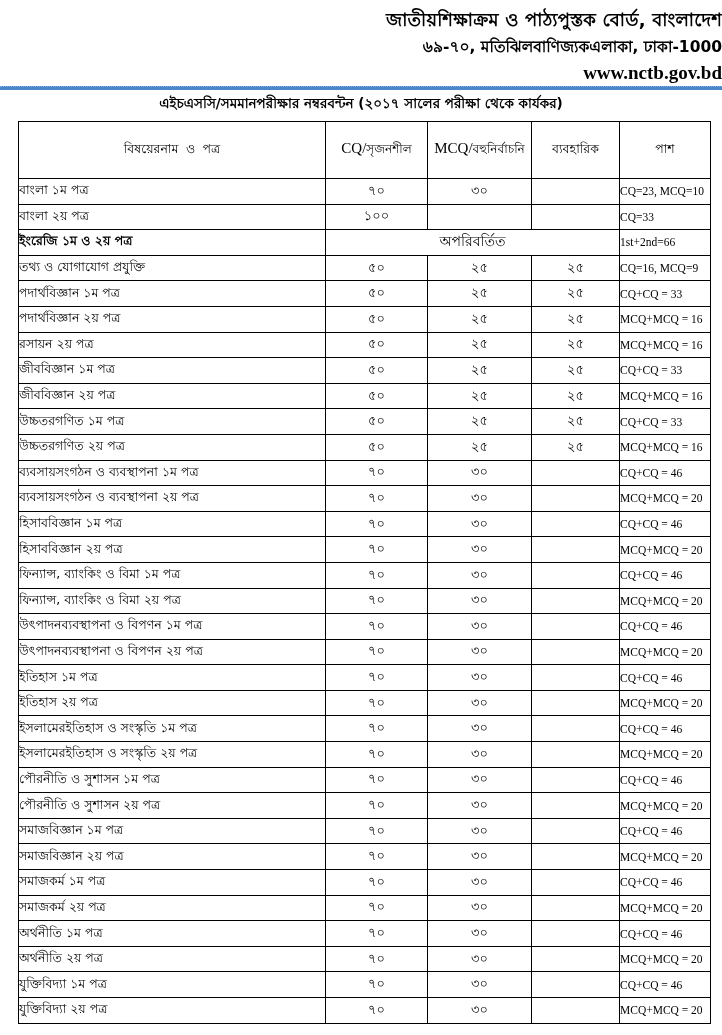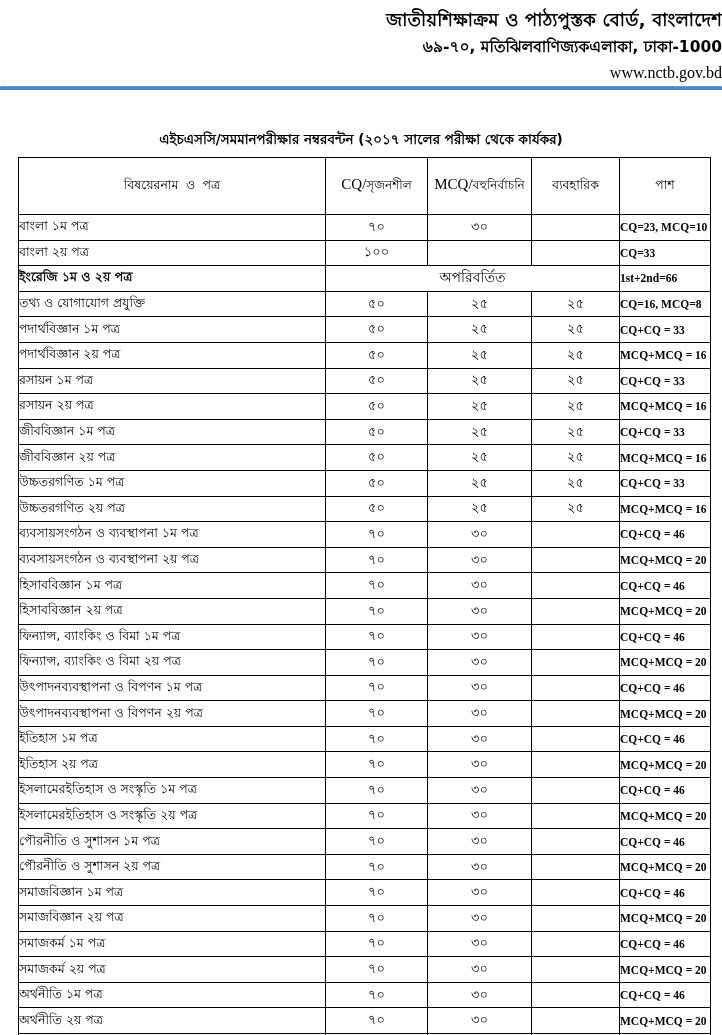--- a/index.html
+++ b/index.html
@@ -30,42 +30,41 @@
     letter-spacing: 0.2px;
   }
   .org-address {
     font-family: "DejaVu Sans", sans-serif;
     font-size: 15.5px;
     font-weight: bold;
     line-height: 27px;
   }
   .org-website {
     font-family: "Liberation Serif", serif;
-    font-size: 16px;
-    font-weight: normal;
+    font-size: 19px;
+    font-weight: bold;
     line-height: 22px;
     margin-top: 1px;
   }
 
   .blue-rule {
     width: 722px;
     height: 3px;
     background: #4a86c8;
     border-top: 1px dotted #7fb0dd;
     margin: 2px 0 0 0;
   }
 
   .doc-subtitle {
     font-family: "DejaVu Sans", sans-serif;
     font-size: 13.5px;
     font-weight: bold;
     text-align: center;
     line-height: 24px;
     padding-top: 1px;
-    margin-top: 36px;
   }
 
   
   .table-wrap {
     margin: 6px 0 0 18px;
     width: 692px;
   }
   table.marks {
     border-collapse: collapse;
     width: 692px;
@@ -123,21 +122,20 @@
     font-family: "DejaVu Sans", sans-serif;
     font-size: 14px;
     text-align: center;
   }
   td.pass {
     font-family: "Liberation Serif", serif;
     font-size: 11.5px;
     text-align: left;
     padding-left: 4px;
     white-space: nowrap;
-    font-weight: bold;
   }
 </style>
 </head>
 <body>
 
 <div class="masthead">
   <div class="org-title">জাতীয়শিক্ষাক্রম ও পাঠ্যপুস্তক বোর্ড, বাংলাদেশ</div>
   <div class="org-address">৬৯-৭০, মতিঝিলবাণিজ্যকএলাকা, ঢাকা-1000</div>
   <div class="org-website">www.nctb.gov.bd</div>
 </div>
@@ -182,42 +180,35 @@
         <tr>
           <td class="subject bold">ইংরেজি ১ম ও ২য় পত্র</td>
           <td class="span-note" colspan="3">অপরিবর্তিত</td>
           <td class="pass">1st+2nd=66</td>
         </tr>
         <tr>
           <td class="subject">তথ্য ও যোগাযোগ প্রযুক্তি</td>
           <td class="num">৫০</td>
           <td class="num">২৫</td>
           <td class="num">২৫</td>
-          <td class="pass">CQ=16, MCQ=8</td>
+          <td class="pass">CQ=16, MCQ=9</td>
         </tr>
         <tr>
           <td class="subject">পদার্থবিজ্ঞান ১ম পত্র</td>
           <td class="num">৫০</td>
           <td class="num">২৫</td>
           <td class="num">২৫</td>
           <td class="pass">CQ+CQ = 33</td>
         </tr>
         <tr>
           <td class="subject">পদার্থবিজ্ঞান ২য় পত্র</td>
           <td class="num">৫০</td>
           <td class="num">২৫</td>
           <td class="num">২৫</td>
           <td class="pass">MCQ+MCQ = 16</td>
-        </tr>
-        <tr>
-          <td class="subject">রসায়ন ১ম পত্র</td>
-          <td class="num">৫০</td>
-          <td class="num">২৫</td>
-          <td class="num">২৫</td>
-          <td class="pass">CQ+CQ = 33</td>
         </tr>
         <tr>
           <td class="subject">রসায়ন ২য় পত্র</td>
           <td class="num">৫০</td>
           <td class="num">২৫</td>
           <td class="num">২৫</td>
           <td class="pass">MCQ+MCQ = 16</td>
         </tr>
         <tr>
           <td class="subject">জীববিজ্ঞান ১ম পত্র</td>

